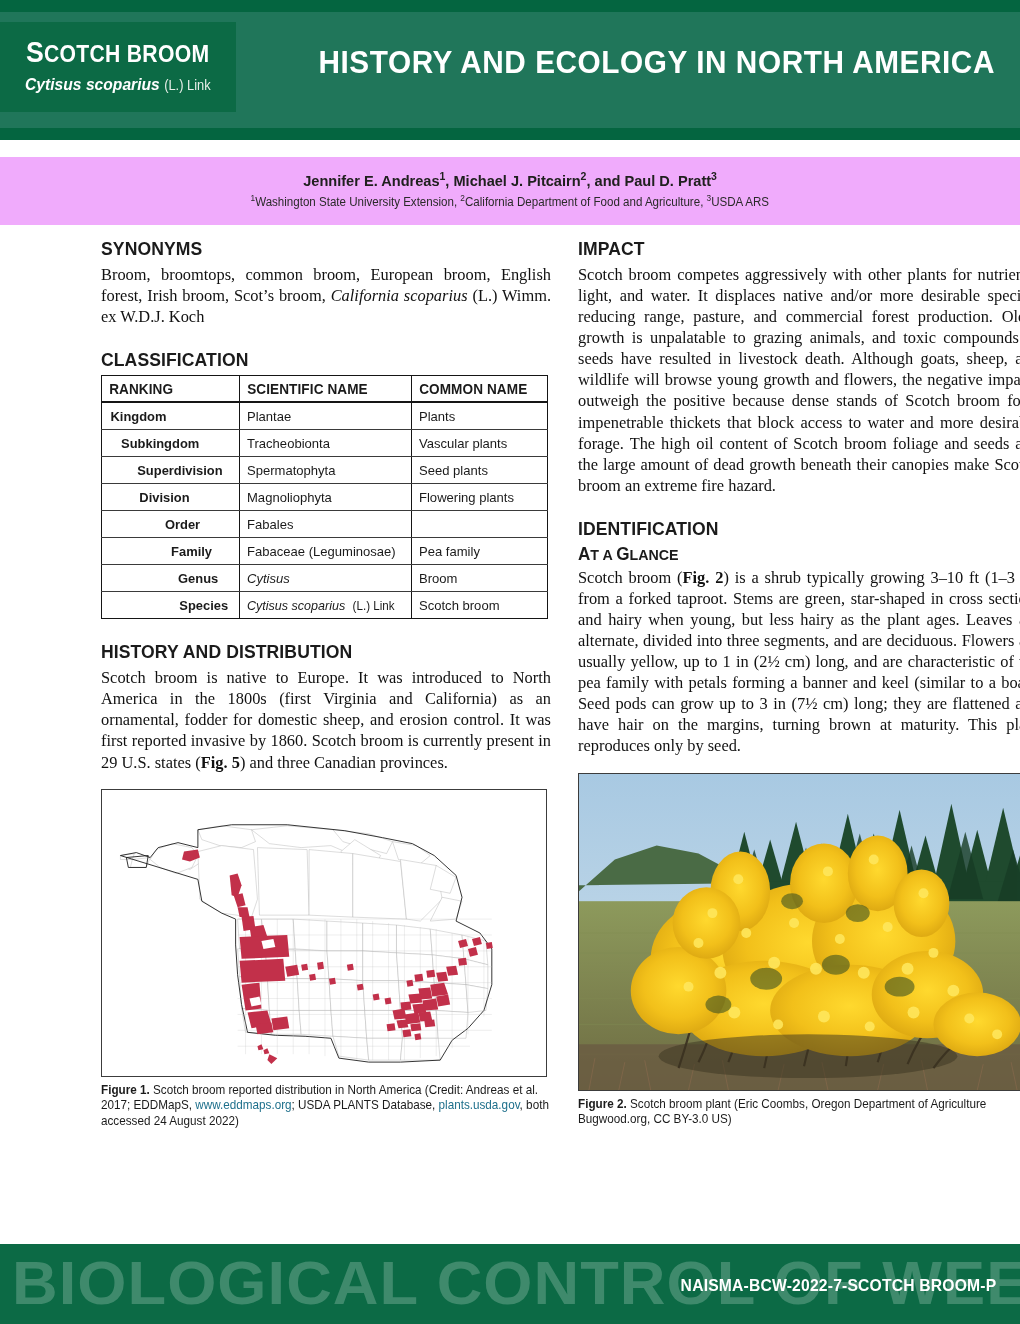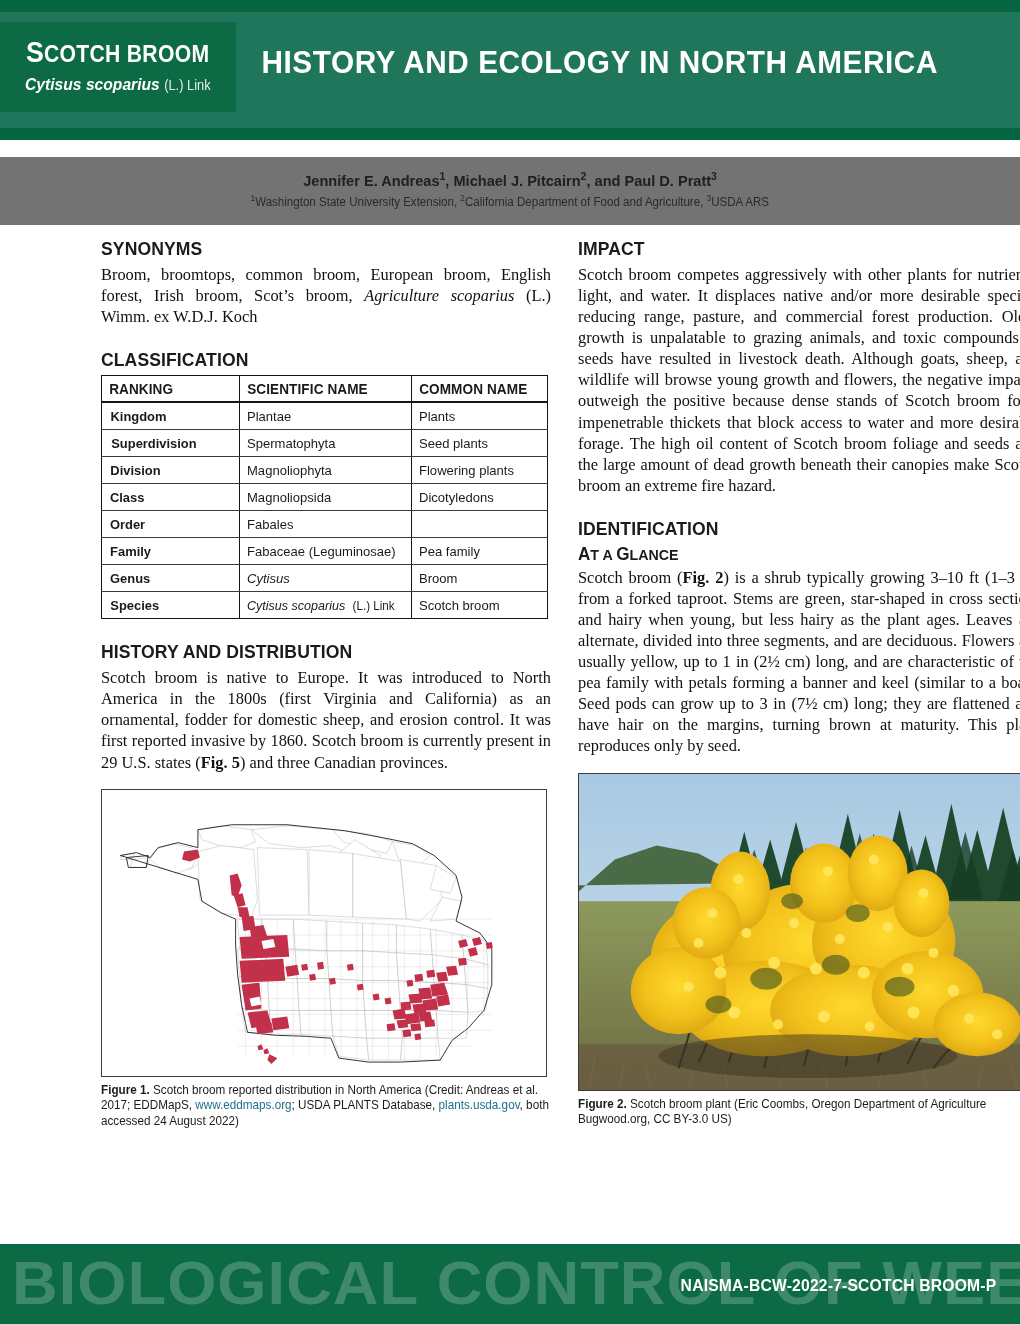--- a/index.html
+++ b/index.html
@@ -78,38 +78,38 @@
   .species-sci .auth { font-size: 14px; color: #e8efe9; }
 
   .header-title {
     position: absolute;
     top: 12px;
     left: 236px;
     width: 784px;
     height: 100px;
     display: flex;
     align-items: center;
-    justify-content: flex-start;
+    justify-content: flex-end;
   }
   .header-title span {
     color: #ffffff;
     font-weight: bold;
     font-size: 32px;
     letter-spacing: 0.6px;
     transform: scaleX(0.93);
     white-space: nowrap;
   }
 
   
   .author-band {
     position: absolute;
     top: 157px; left: 0;
     width: 1020px;
     height: 68px;
-    background: #737373;
+    background: #f0abfc;
     display: flex;
     flex-direction: column;
     align-items: center;
     justify-content: center;
   }
   .author-line {
     font-size: 15.5px;
     font-weight: bold;
     color: #20201f;
     transform: scaleX(0.94);
@@ -197,20 +197,21 @@
     padding: 4px 7px 3px 7px;
     border-bottom: 1.1px solid #3a3a3a;
     border-right: 1.2px solid #151515;
     vertical-align: middle;
     height: 19px;
   }
   table.classification td:last-child { border-right: none; }
   table.classification tr:last-child td { border-bottom: none; }
   table.classification td.rank {
     font-weight: bold;
+    text-align: right;
     white-space: nowrap;
   }
   table.classification td.rank span { display: inline-block; transform: scaleX(0.95); }
   table.classification td.sci span,
   table.classification td.com span { display: inline-block; transform: scaleX(0.96); transform-origin: left center; }
   table.classification td .ital { font-style: italic; }
   table.classification td .auth { font-style: normal; font-size: 12.6px; }
 
   
   .figure-frame {
@@ -301,21 +302,21 @@
     Jennifer E. Andreas<sup>1</sup>, Michael J. Pitcairn<sup>2</sup>, and Paul D. Pratt<sup>3</sup>
   </div>
   <div class="affil-line">
     <sup>1</sup>Washington State University Extension, <sup>2</sup>California Department of Food and Agriculture, <sup>3</sup>USDA ARS
   </div>
 </div>
 
 <div class="col col-left">
 
   <h2 class="section">SYNONYMS</h2>
-  <p class="body"><span>Broom, broomtops, common broom, European broom, English forest, Irish broom, Scot’s broom, </span><span class="ital">Agriculture scoparius</span><span> (L.) Wimm. ex W.D.J. Koch</span></p>
+  <p class="body"><span>Broom, broomtops, common broom, European broom, English forest, Irish broom, Scot’s broom, </span><span class="ital">California scoparius</span><span> (L.) Wimm. ex W.D.J. Koch</span></p>
 
   <div class="gap-lg"></div>
 
   <h2 class="section">CLASSIFICATION</h2>
   <table class="classification">
     <colgroup>
         <col class="c1">
         <col class="c2">
         <col class="c3">
       </colgroup>
@@ -326,33 +327,33 @@
         <th>COMMON NAME</th>
       </tr>
     </thead>
     <tbody>
       <tr>
         <td class="rank" style="padding-right:76px"><span>Kingdom</span></td>
         <td class="sci"><span>Plantae</span></td>
         <td class="com"><span>Plants</span></td>
       </tr>
       <tr>
+        <td class="rank" style="padding-right:38px"><span>Subkingdom</span></td>
+        <td class="sci"><span>Tracheobionta</span></td>
+        <td class="com"><span>Vascular plants</span></td>
+      </tr>
+      <tr>
         <td class="rank" style="padding-right:14px"><span>Superdivision</span></td>
         <td class="sci"><span>Spermatophyta</span></td>
         <td class="com"><span>Seed plants</span></td>
       </tr>
       <tr>
         <td class="rank" style="padding-right:48px"><span>Division</span></td>
         <td class="sci"><span>Magnoliophyta</span></td>
         <td class="com"><span>Flowering plants</span></td>
-      </tr>
-      <tr>
-        <td class="rank" style="padding-right:44px"><span>Class</span></td>
-        <td class="sci"><span>Magnoliopsida</span></td>
-        <td class="com"><span>Dicotyledons</span></td>
       </tr>
       <tr>
         <td class="rank" style="padding-right:38px"><span>Order</span></td>
         <td class="sci"><span>Fabales</span></td>
         <td class="com"><span></span></td>
       </tr>
       <tr>
         <td class="rank" style="padding-right:26px"><span>Family</span></td>
         <td class="sci"><span>Fabaceae (Leguminosae)</span></td>
         <td class="com"><span>Pea family</span></td>

